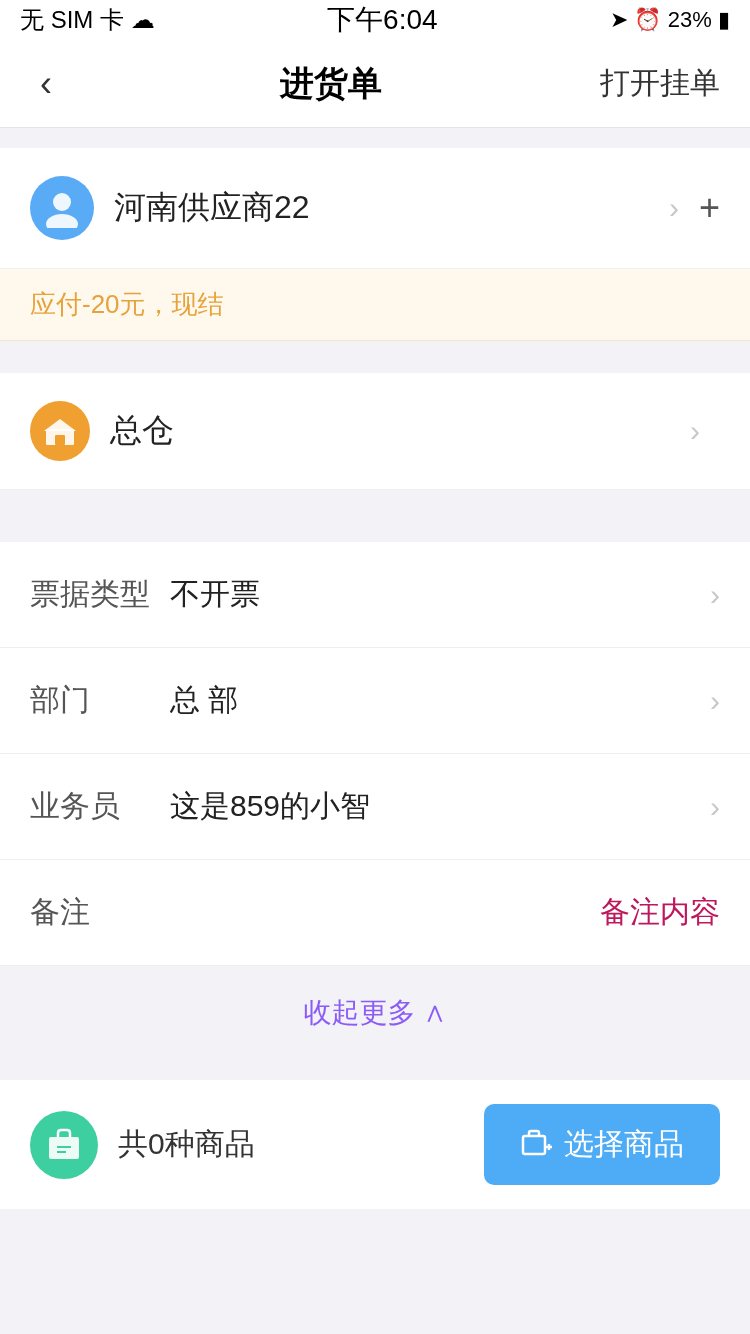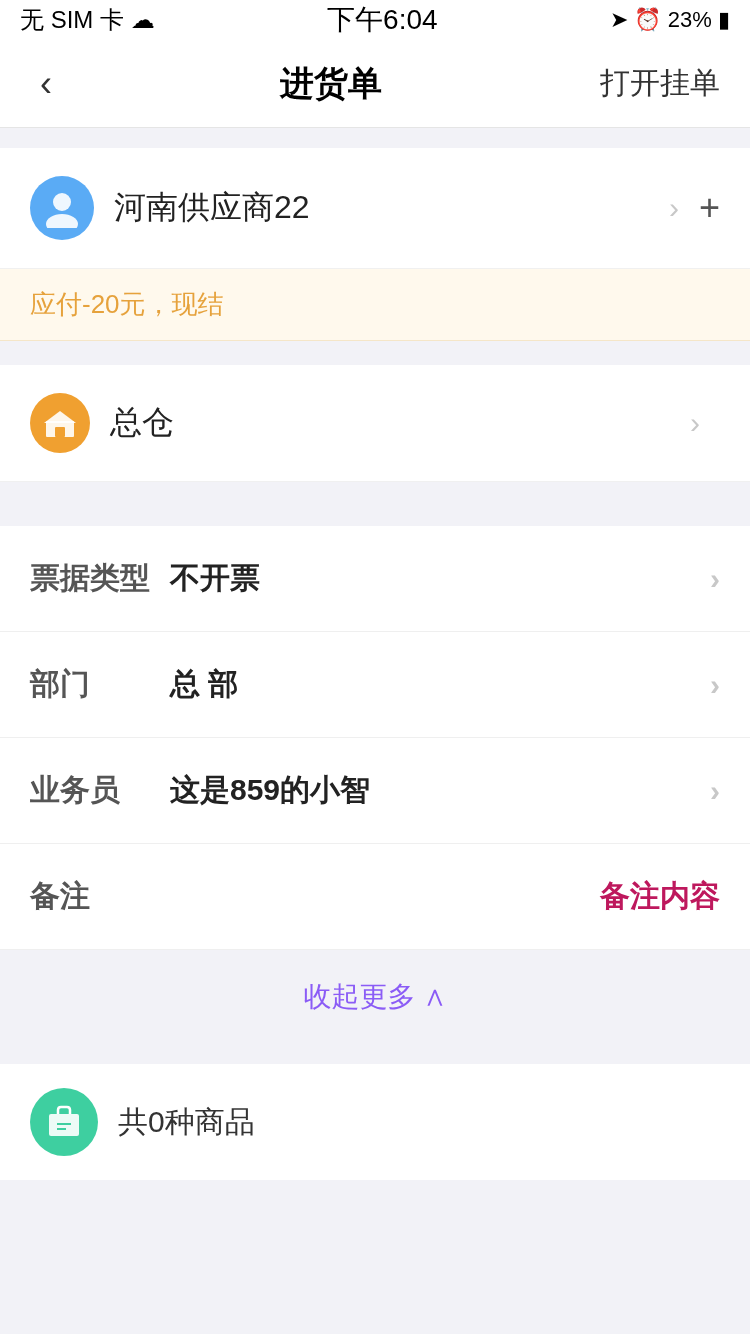--- a/index.html
+++ b/index.html
@@ -58,21 +58,21 @@
 
     
     .section-divider {
       height: 20px;
       background: #f2f2f7;
     }
 
     
     .card {
       background: #fff;
-      margin-bottom: 4px;
+      margin-bottom: 12px;
     }
 
     
     .supplier-row {
       display: flex;
       align-items: center;
       padding: 28px 30px;
       background: #fff;
       border-bottom: 1px solid #f0f0f0;
     }
@@ -136,21 +136,20 @@
     .warehouse-name {
       flex: 1;
       font-size: 32px;
       color: #222;
     }
 
     
     .form-section {
       background: #fff;
       margin-top: 20px;
-      font-weight: bold;
     }
     .form-row {
       display: flex;
       align-items: center;
       padding: 32px 30px;
       border-bottom: 1px solid #efefef;
       background: #fff;
     }
     .form-label {
       font-size: 30px;
@@ -321,15 +320,24 @@
 <div class="bottom-section">
   <div class="product-icon-wrap">
     <svg viewBox="0 0 40 40">
       <rect x="5" y="12" width="30" height="22" rx="2" fill="#fff" opacity="0.9"></rect>
       <path d="M14 12 L14 8 Q14 5 17 5 L23 5 Q26 5 26 8 L26 12" fill="none" stroke="#fff" stroke-width="2.5"></path>
       <line x1="13" y1="22" x2="27" y2="22" stroke="#3ecfa0" stroke-width="2"></line>
       <line x1="13" y1="27" x2="22" y2="27" stroke="#3ecfa0" stroke-width="2"></line>
     </svg>
   </div>
   <div class="product-count">共0种商品</div>
+  <button class="select-product-btn">
+    <svg viewBox="0 0 32 32">
+      <rect x="3" y="7" width="22" height="18" rx="2" fill="none" stroke="#fff" stroke-width="2.5"></rect>
+      <path d="M9 7 L9 4 Q9 2 11 2 L17 2 Q19 2 19 4 L19 7" fill="none" stroke="#fff" stroke-width="2.5"></path>
+      <line x1="26" y1="18" x2="32" y2="18" stroke="#fff" stroke-width="2.5"></line>
+      <line x1="29" y1="15" x2="29" y2="21" stroke="#fff" stroke-width="2.5"></line>
+    </svg>
+    <span>选择商品</span>
+  </button>
 </div>
 
 <div class="page-bg"></div>
 
 </body></html>

